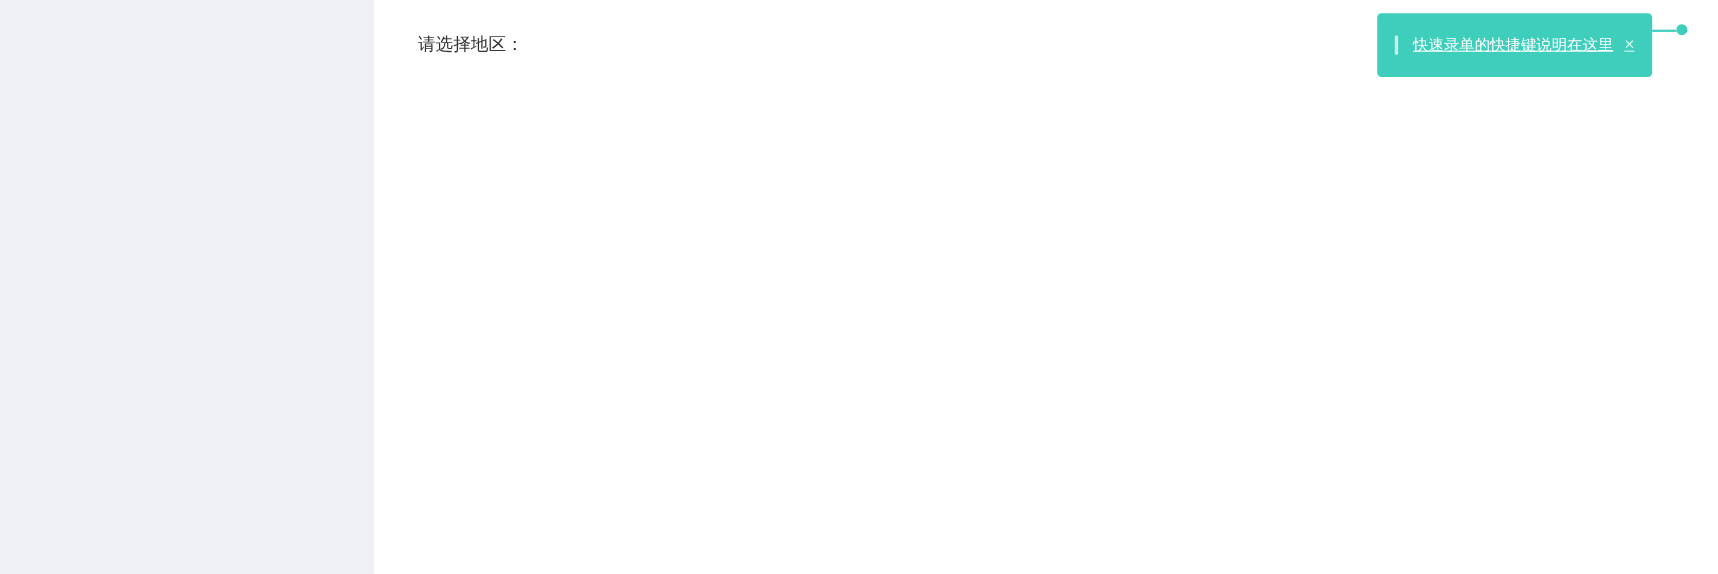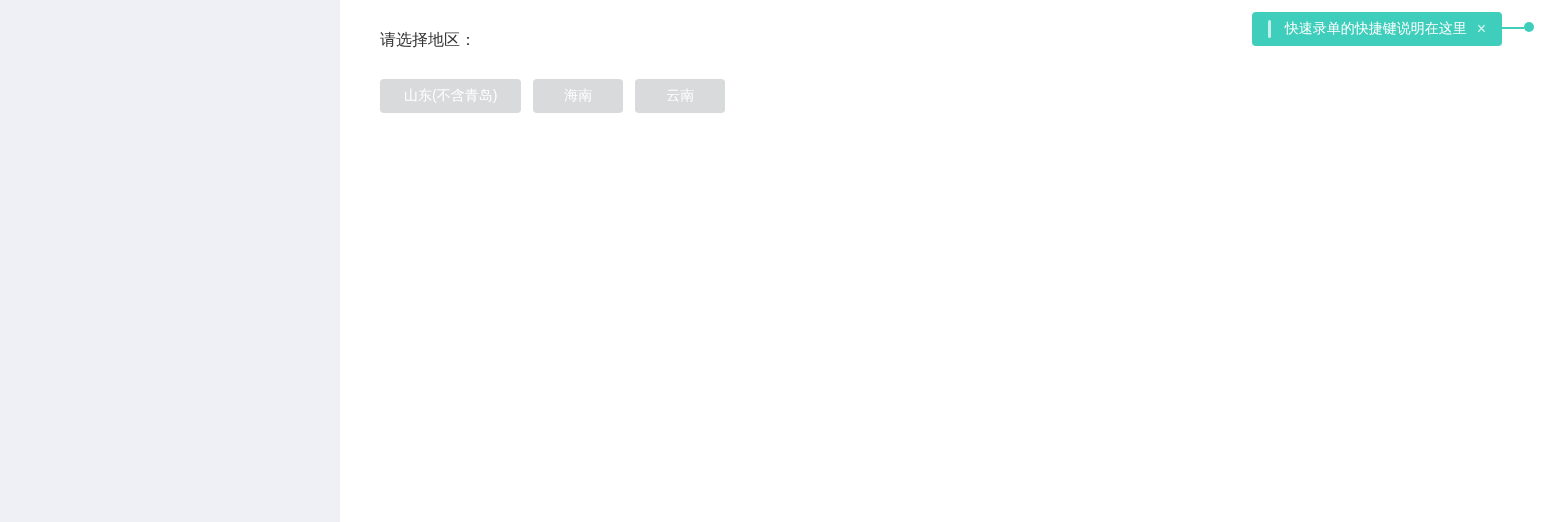--- a/index.html
+++ b/index.html
@@ -61,27 +61,28 @@
       text-align: center;
       white-space: nowrap;
     }
 
     .tooltip-banner {
       position: absolute;
       top: 12px;
       right: 60px;
       background: #3ecebb;
       color: #fff;
-      padding: 8px 16px;
+      padding: 20px 16px;
       border-radius: 4px;
       font-size: 14px;
       display: flex;
       align-items: center;
       gap: 10px;
       white-space: nowrap;
+      text-decoration: underline;
     }
 
     .tooltip-banner::before {
       content: '';
       display: inline-block;
       width: 3px;
       height: 18px;
       background: rgba(255,255,255,0.7);
       border-radius: 2px;
       margin-right: 4px;
@@ -113,25 +114,20 @@
       background: #3ecebb;
     }
   </style>
 </head>
 <body>
 
 <div class="sidebar"></div>
 
 <div class="main-content">
   <div class="page-title">请选择地区：</div>
-  <div class="region-buttons" style="margin-top:12px;">
-    <button class="region-btn">山东(不含青岛)</button>
-    <button class="region-btn">海南</button>
-    <button class="region-btn">云南</button>
-  </div>
 </div>
 
 <div class="tooltip-banner">
   <span>快速录单的快捷键说明在这里</span>
   <span class="tooltip-close">×</span>
 </div>
 <div class="tooltip-line"></div>
 <div class="tooltip-dot"></div>
 
 </body></html>

